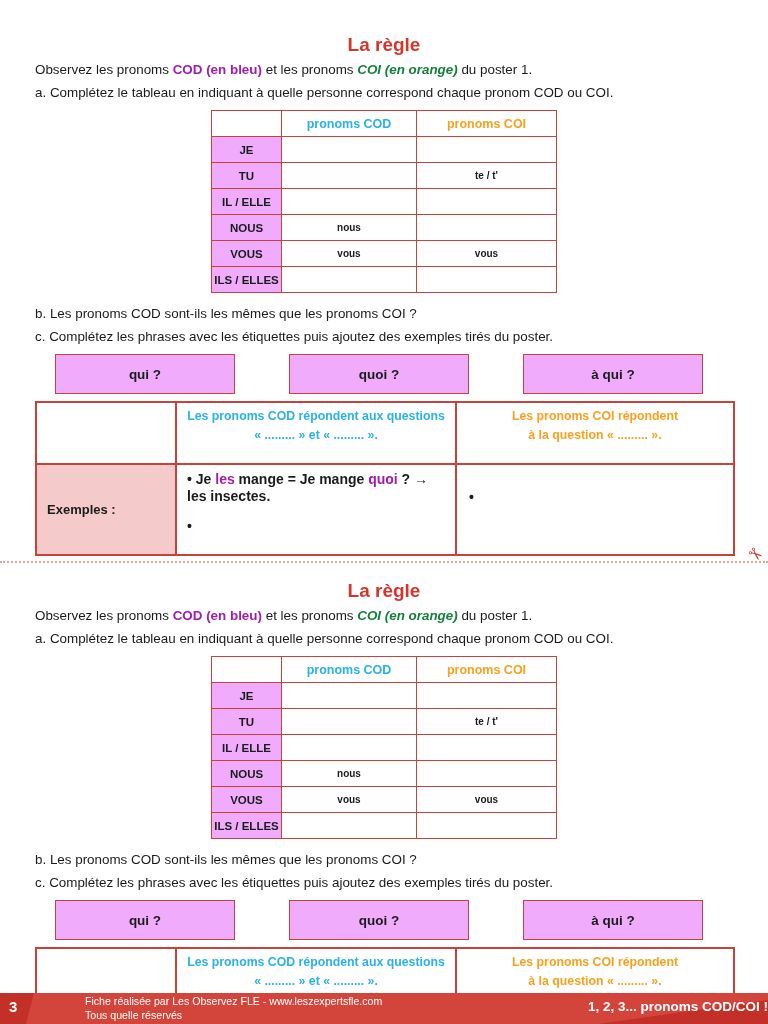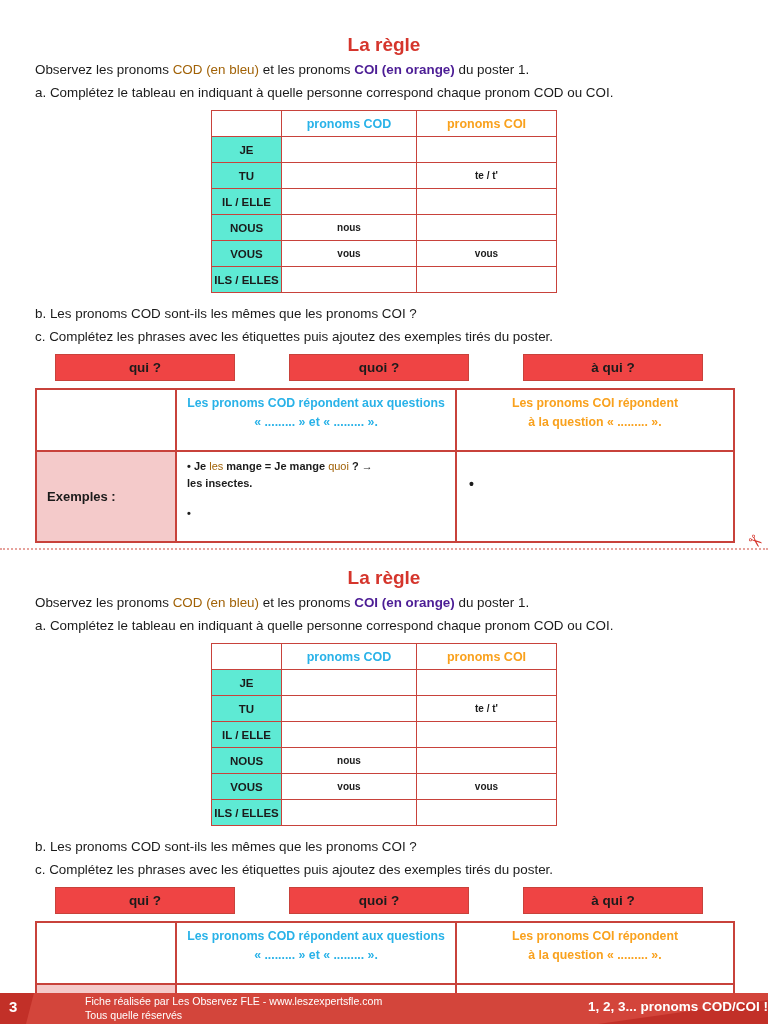--- a/index.html
+++ b/index.html
@@ -12,45 +12,45 @@
   .half.second { padding-top:12px; }
 
   .rule-title { margin:0; text-align:center; color:#d5352c; font-size:19px; font-weight:bold; line-height:22px; }
 
   .text-line { margin:0; padding-left:35px; font-size:13.4px; line-height:17px; }
   .intro  { margin-top:5px; }
   .line-a { margin-top:6px; }
   .line-b { margin-top:12px; }
   .line-c { margin-top:6px; }
 
-  .blue   { color:#a16207; font-weight:normal; }
-  .orange { color:#4c1d95; font-weight:bold; }
+  .blue   { color:#a21caf; font-weight:bold; }
+  .orange { color:#15803d; font-weight:bold;font-style:italic; }
 
   table { border-collapse:collapse; table-layout:fixed; }
   .pron-table { width:345px; margin:9px auto 0; }
   .pron-table td { border:1.6px solid #c8423b; height:25px; text-align:center; vertical-align:middle; padding:0; overflow:hidden; }
-  .pron-label { background:#5eead4; font-weight:bold; font-size:11.5px; }
+  .pron-label { background:#f0abfc; font-weight:bold; font-size:11.5px; }
   .pron-head-cod { color:#29b2e8; font-weight:bold; font-size:12.5px; }
   .pron-head-coi { color:#f9a11d; font-weight:bold; font-size:12.5px; }
   .pron-val { font-weight:bold; font-size:10px; }
 
   .tag-row { display:flex; justify-content:space-between; margin:9px 65px 0 55px; }
   .tag-box {
-    width:180px; height:27px; border:1.6px solid #c8423b; box-sizing:border-box;
-    display:flex; align-items:center; justify-content:center; font-weight:bold; font-size:13.5px; background:#ef4444;
+    width:180px; height:40px; border:1.6px solid #c8423b; box-sizing:border-box;
+    display:flex; align-items:center; justify-content:center; font-weight:bold; font-size:13.5px; background:#f0abfc;
   }
 
   .ex-table { width:698px; margin:7px 0 0 35px; }
   .ex-table td { border:2px solid #c8423b; padding:8px; vertical-align:top; overflow:hidden; }
   .ex-head td { height:44px; }
   .ex-body td { height:65px; }
   .ex-head-cod { color:#29b2e8; font-weight:bold; font-size:12.3px; text-align:center; line-height:19px; padding-top:4px !important; }
   .ex-head-coi { color:#f9a11d; font-weight:bold; font-size:12.3px; text-align:center; line-height:19px; padding-top:4px !important; }
   .ex-label { background:#f4caca; font-weight:bold; font-size:13px; vertical-align:middle !important; padding-left:10px !important; }
-  .ex-cod-cell { font-weight:bold; font-size:11px; line-height:17px; padding:6px 8px 0 10px !important; }
+  .ex-cod-cell { font-weight:bold; font-size:14px; line-height:17px; padding:6px 8px 0 10px !important; }
   .ex-bullet2 { display:block; margin-top:13px; }
   .ex-coi-cell { font-weight:bold; font-size:14px; padding:24px 0 0 12px !important; }
 
   .cut-divider { position:relative; margin-top:4px; height:8px; }
   .cut-line { position:absolute; top:1px; left:0; right:0; border-top:2px dotted #e6a29c; }
   .scissors {
     position:absolute; right:6px; top:-14px; color:#d5352c; font-size:17px; line-height:17px;
     transform:rotate(40deg); font-family:"DejaVu Sans", sans-serif;
   }
 

